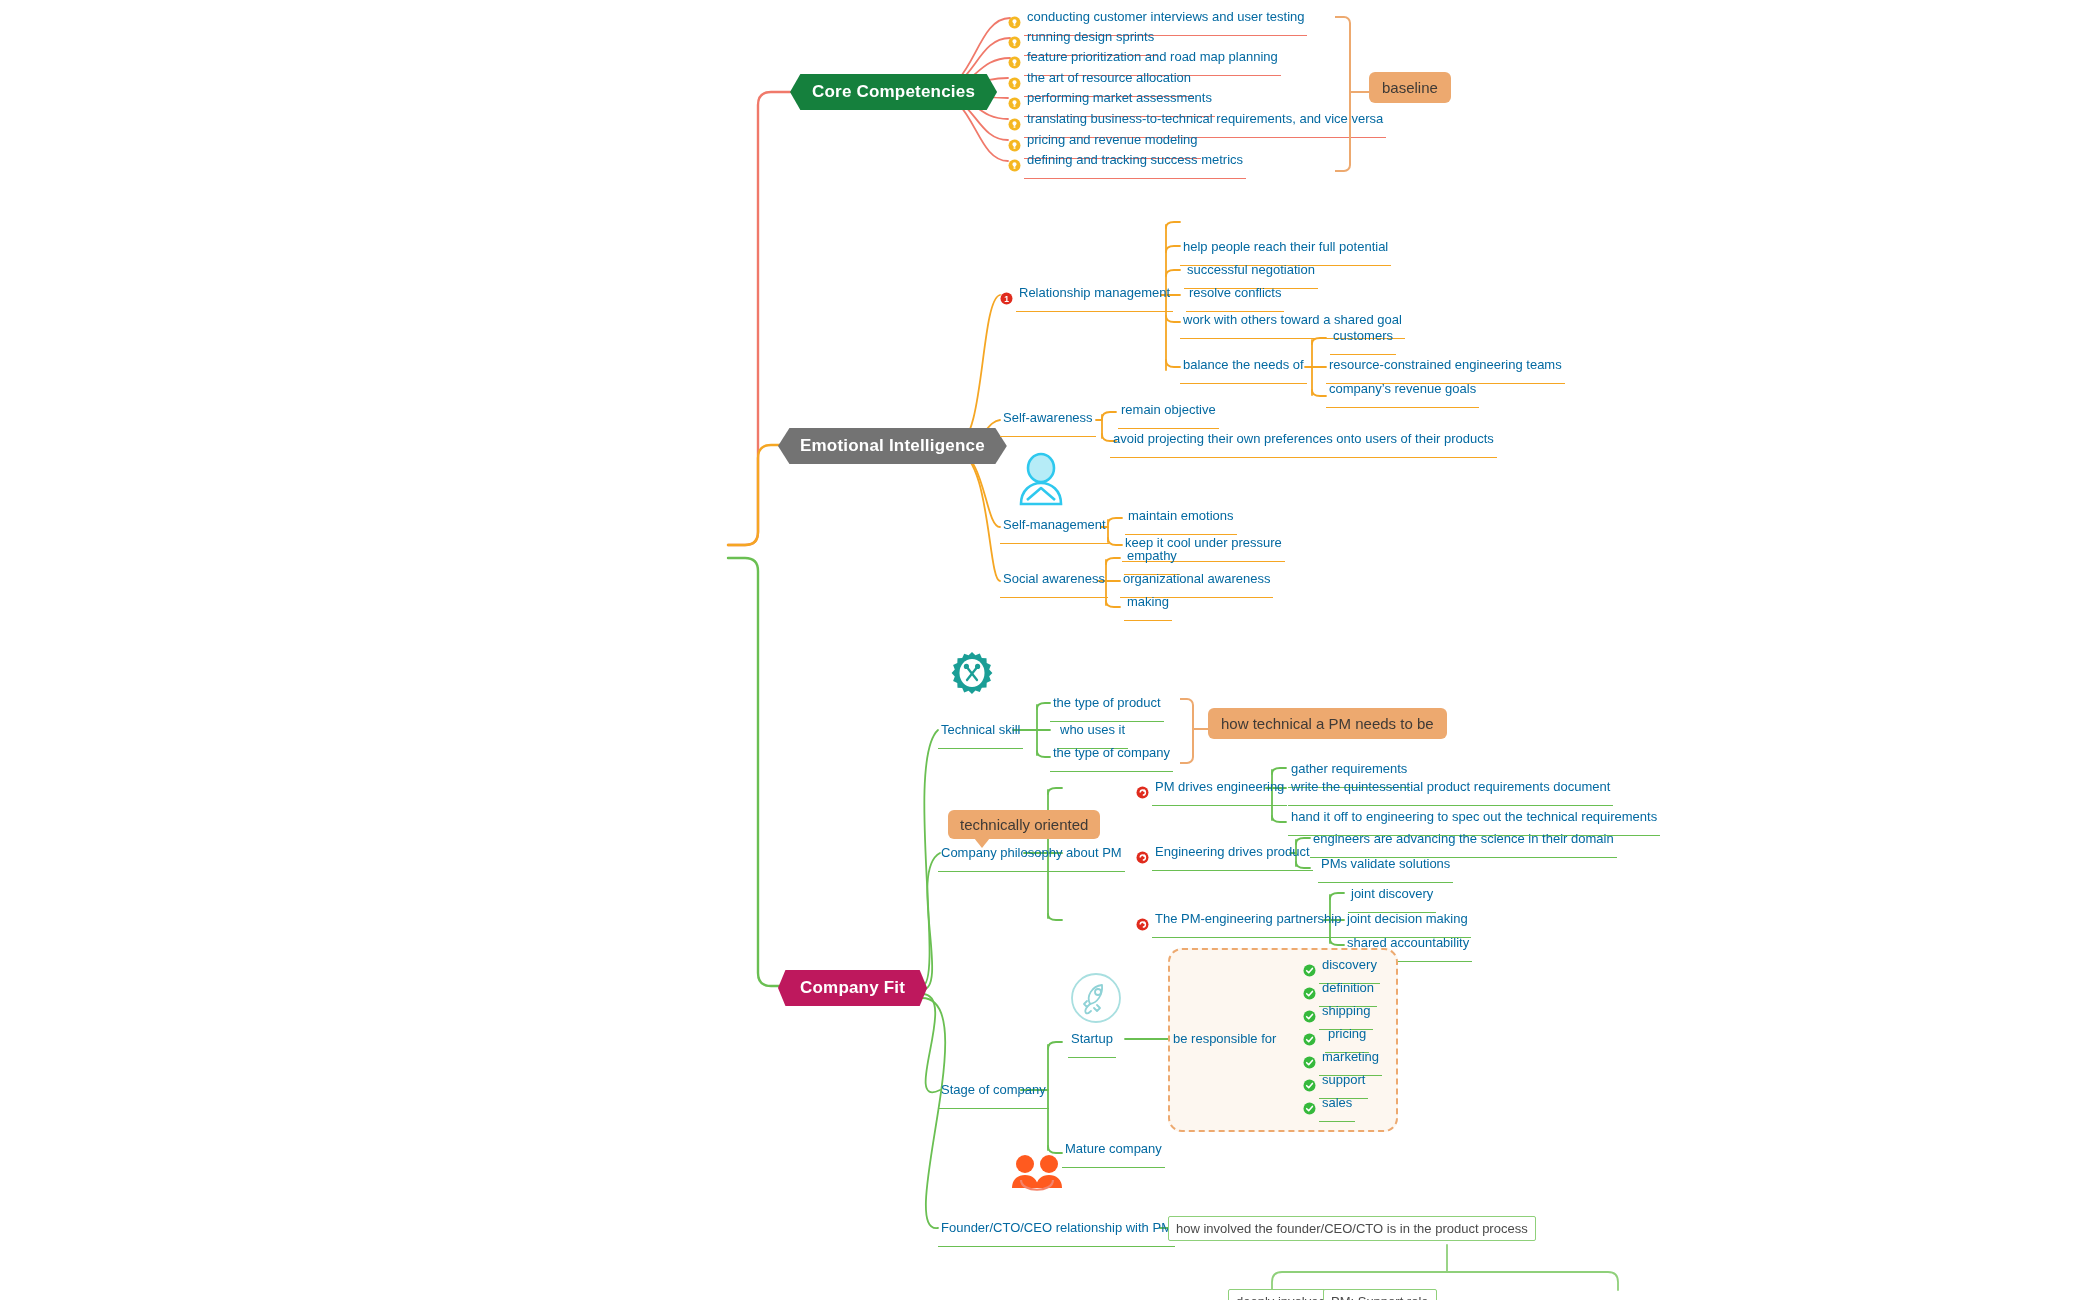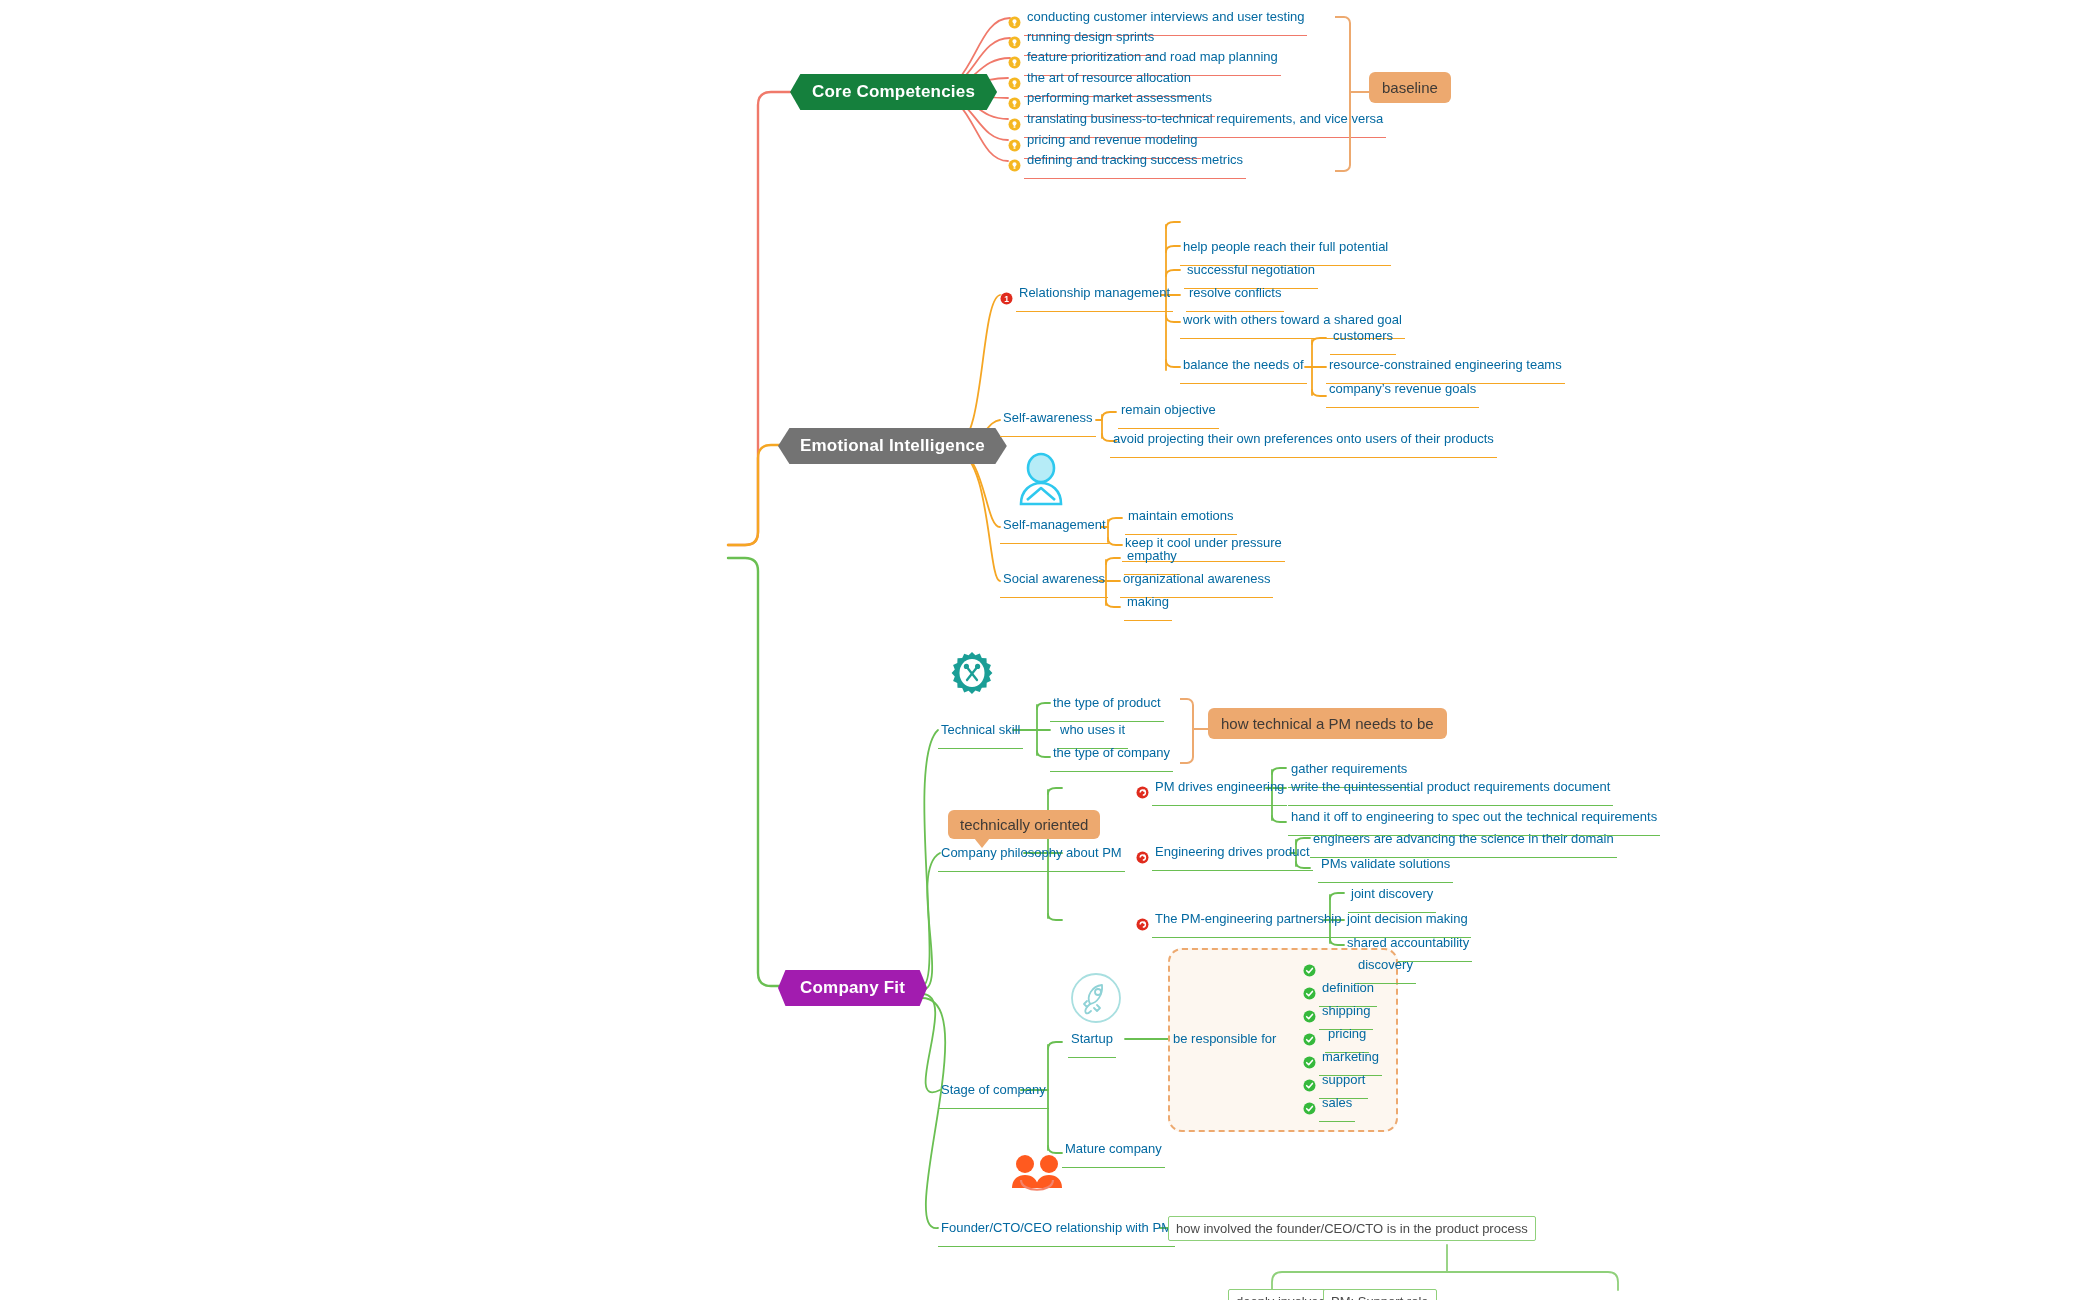--- a/index.html
+++ b/index.html
@@ -23,21 +23,21 @@
   
   .hex{
     display:flex;align-items:center;justify-content:center;
     color:#fff;font-size:17px;font-weight:bold;letter-spacing:.2px;
     padding:8px 22px;
     clip-path:polygon(0% 50%,5% 0%,95% 0%,100% 50%,95% 100%,5% 100%);
     border-radius:6px;
   }
   .hex.gold{background:#15803d;}
   .hex.green{background:#737373;}
-  .hex.salmon{background:#a21caf;}
+  .hex.salmon{background:#be185d;}
 
   
   .leaf{
     font-size:13px;color:#0369a1;line-height:1.25;
     padding:1px 3px 10px 3px;
   }
   .leaf.ul-orange{border-bottom:1.6px solid #f5a623;}
   .leaf.ul-red{border-bottom:1.6px solid #f0796a;}
   .leaf.ul-green{border-bottom:1.6px solid #6abf52;}
   .leaf.plain{border-bottom:none;}
@@ -466,21 +466,21 @@
       </g>
       <circle cx="28" cy="20" r="3" fill="none" stroke="#8fd2d6" stroke-width="1.8"></circle>
     </svg>
   </div>
 
   <div class="node leaf ul-green" style="left:938px;top:1081px;">Stage of company</div>
   <div class="node leaf ul-green" style="left:1068px;top:1030px;">Startup</div>
   <div class="node leaf plain" style="left:1170px;top:1030px;">be responsible for</div>
   <div class="node leaf ul-green" style="left:1062px;top:1140px;">Mature company</div>
 
-  <div class="node row" style="left:1303px;top:956px;gap:36px;">
+  <div class="node row" style="left:1303px;top:956px;">
     <span class="ico">
         <svg width="13" height="13" viewBox="0 0 13 13">
           <circle cx="6.5" cy="6.5" r="6" fill="#36b93c"></circle>
           <path d="M3.7 6.7 L5.7 8.7 L9.4 4.4" fill="none" stroke="#fff" stroke-width="1.6" stroke-linecap="round" stroke-linejoin="round"></path>
         </svg>
       </span>
     <span class="leaf ul-green">discovery</span>
   </div>
   <div class="node row" style="left:1303px;top:979px;">
     <span class="ico">

